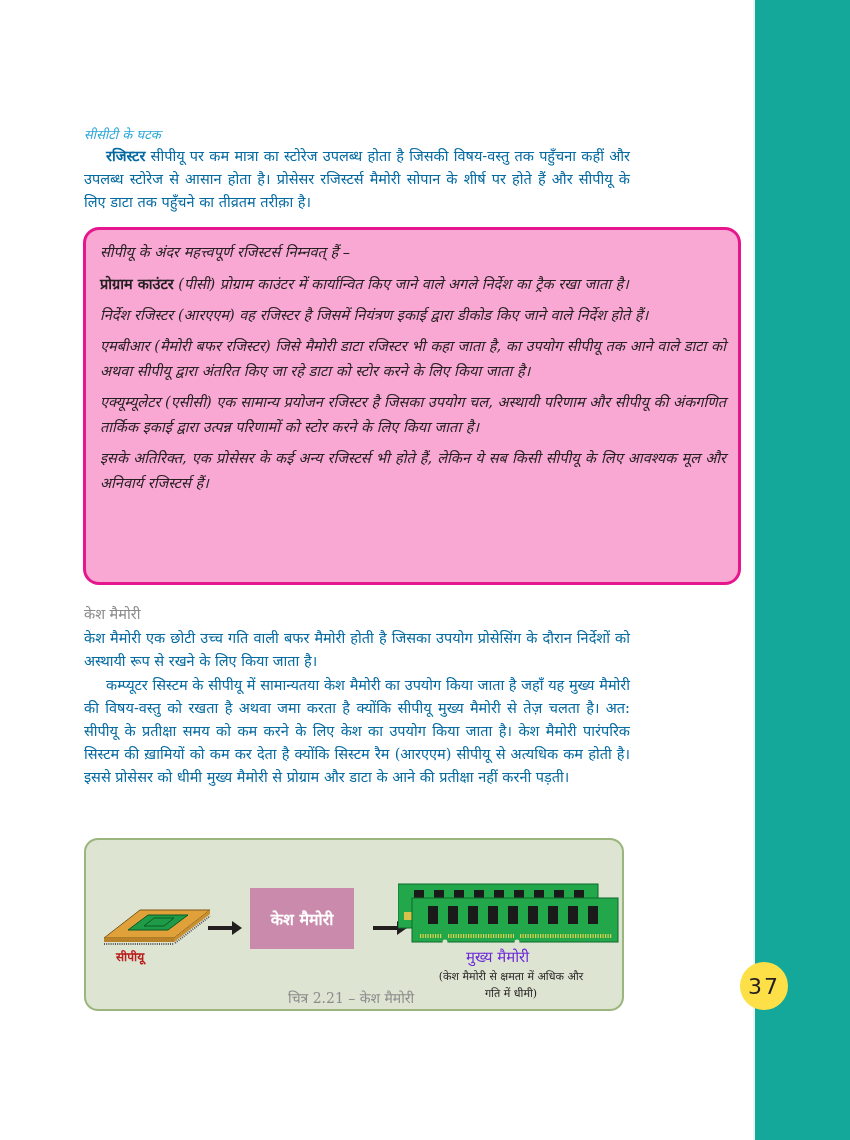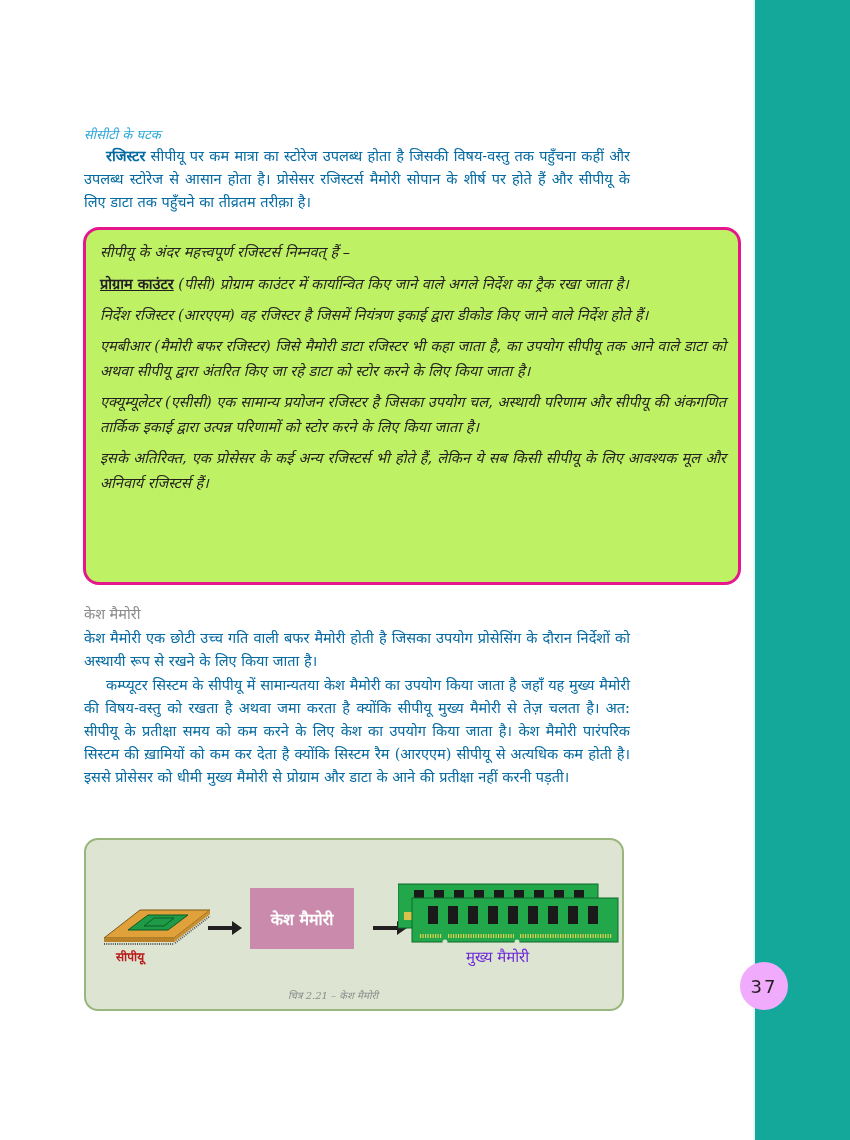--- a/index.html
+++ b/index.html
@@ -27,26 +27,26 @@
       width: 97px; height: 1140px;
       background: #13a899;
       border-left: 2px solid #e8f6f4;
       box-sizing: border-box;
     }
     .page-number {
       position: absolute;
       left: 740px; top: 962px;
       width: 48px; height: 48px;
       border-radius: 50%;
-      background: #f0abfc;
+      background: #fde047;
       display: flex;
       align-items: center;
       justify-content: center;
       font-family: "DejaVu Sans", "Liberation Sans", sans-serif;
-      font-size: 18px;
+      font-size: 22px;
       letter-spacing: 2px;
       color: #231f20;
     }
 
     .section-label {
       position: absolute;
       left: 84px; top: 125px;
       font-size: 13px;
       font-style: italic;
       color: #2aa7d9;
@@ -63,34 +63,34 @@
     .para .indent { display: inline-block; width: 22px; }
     .para b { font-weight: bold; }
     .p1 { top: 144px; }
 
     
     .register-box {
       position: absolute;
       left: 83px; top: 227px;
       width: 658px; height: 358px;
       box-sizing: border-box;
-      background: #bef264;
+      background: #f9a8d4;
       border: 3px solid #e6168c;
       border-radius: 16px;
       padding: 10px 12px 0 14px;
     }
     .register-box p {
       margin: 0 0 6px 0;
       font-size: 14.5px;
       line-height: 25px;
       font-style: italic;
       text-align: justify;
       color: #231f20;
     }
-    .register-box p b { font-style: normal; font-weight: bold; text-decoration: underline; }
+    .register-box p b { font-style: normal; font-weight: bold; }
 
     .cache-heading {
       position: absolute;
       left: 84px; top: 603px;
       font-size: 14.5px;
       color: #8a8a8a;
     }
     .p2 { top: 627px; }
     .p3 { top: 674px; }
 
@@ -160,22 +160,21 @@
       left: 350px; top: 128px;
       width: 150px;
       font-size: 11px;
       line-height: 17px;
       text-align: center;
       color: #231f20;
     }
     .fig-caption {
       position: absolute;
       left: 202px; top: 148px;
-      font-size: 10px;
-      font-style: italic;
+      font-size: 14px;
       color: #8c8c8c;
     }
   </style>
 </head>
 <body>
 
 <div class="page">
 
   <div class="sidebar">
     
@@ -242,16 +241,17 @@
           <rect x="170" y="24" width="10" height="18"></rect>
         <rect x="190" y="24" width="10" height="18"></rect>
       </g>
       <line x1="22" y1="54" x2="44" y2="54" stroke="#e2d04a" stroke-width="4" stroke-dasharray="1.2,1.3"></line>
       <line x1="50" y1="54" x2="116" y2="54" stroke="#e2d04a" stroke-width="4" stroke-dasharray="1.2,1.3"></line>
       <line x1="122" y1="54" x2="214" y2="54" stroke="#e2d04a" stroke-width="4" stroke-dasharray="1.2,1.3"></line>
       <circle cx="47" cy="60" r="2.5" fill="#dde4d2"></circle>
       <circle cx="119" cy="60" r="2.5" fill="#dde4d2"></circle>
     </svg>
     <div class="main-mem-title">मुख्य मैमोरी</div>
+    <div class="main-mem-desc">(केश मैमोरी से क्षमता में अधिक और गति में धीमी)</div>
     <div class="fig-caption">चित्र 2.21 – केश मैमोरी</div>
   </div>
 
 </div>
 
 </body></html>

